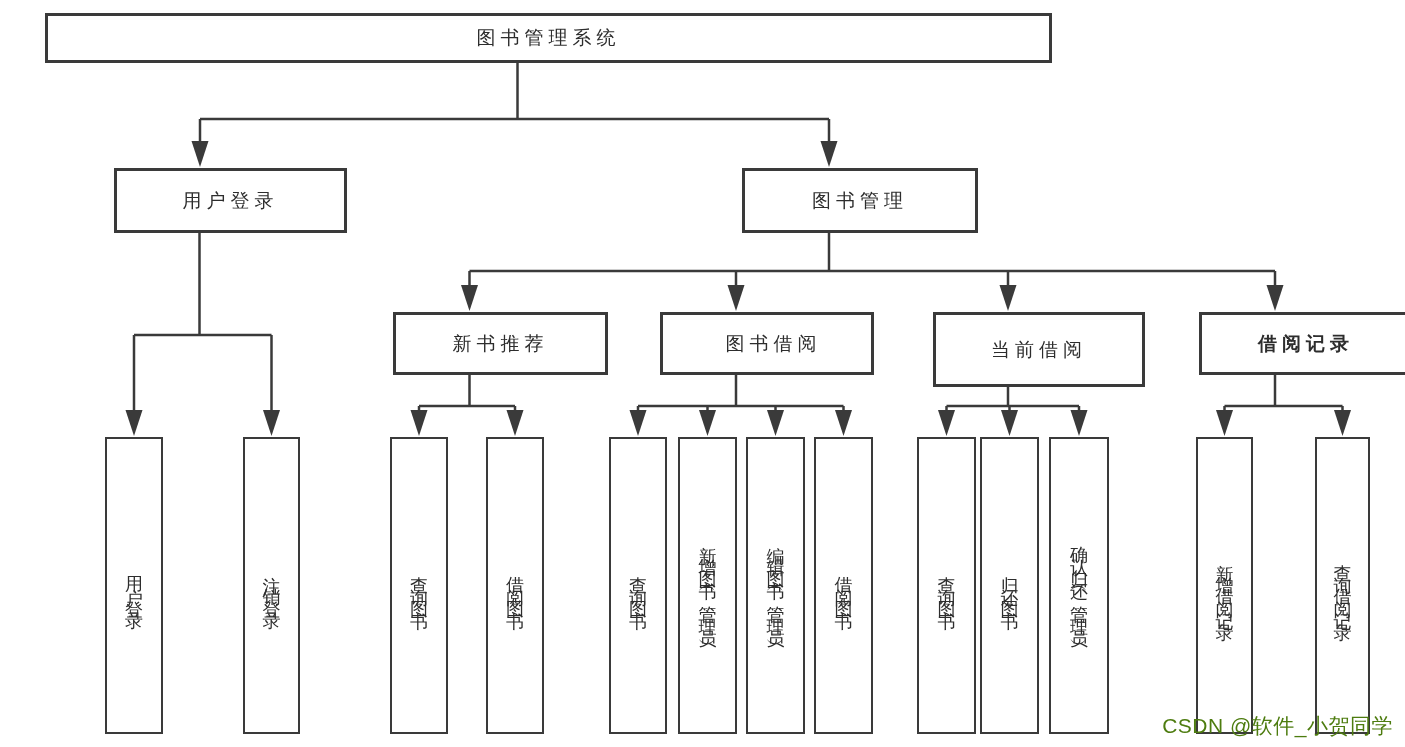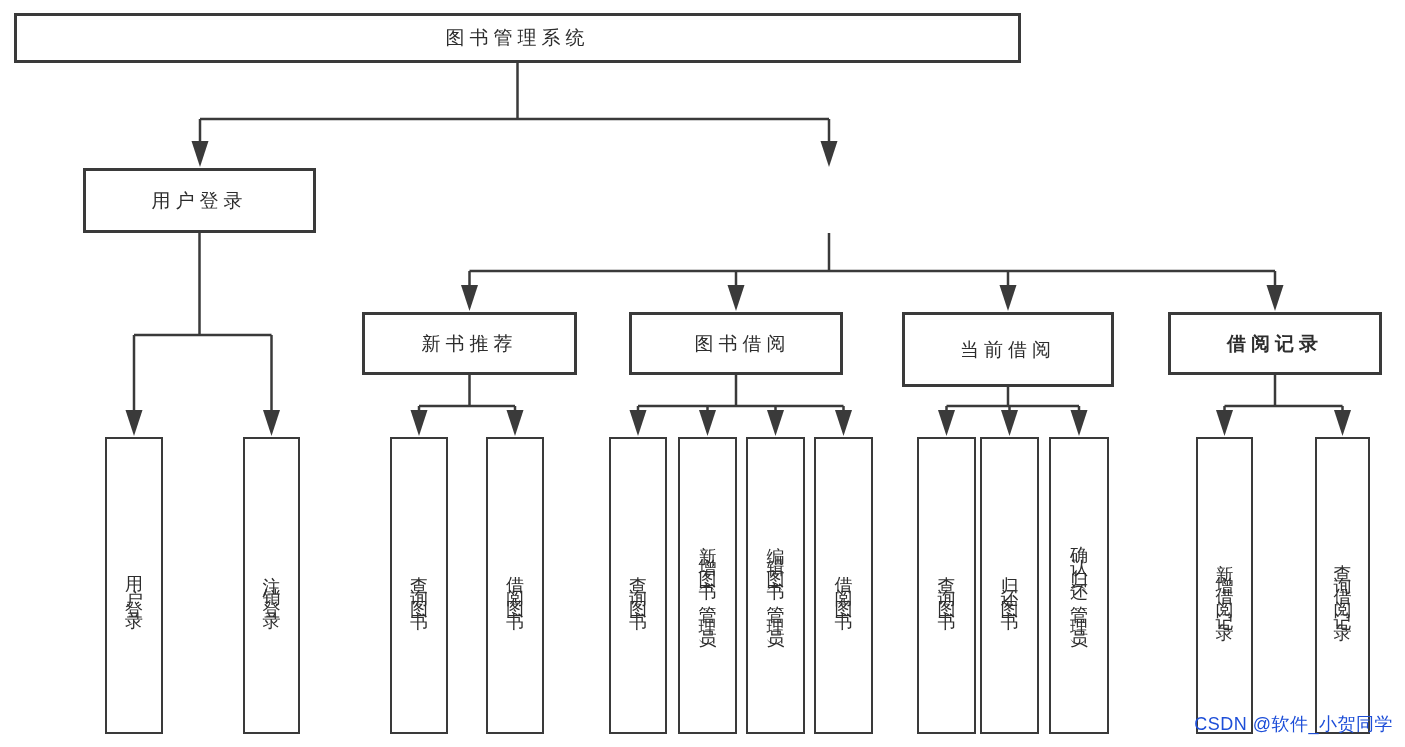--- a/index.html
+++ b/index.html
@@ -34,35 +34,36 @@
     border: 3px solid #3a3a3a;
     display: flex;
     align-items: center;
     justify-content: center;
     color: #2d2d2d;
   }
   .box.h {
     font-size: 19px;
     letter-spacing: 5px;
     white-space: nowrap;
+    margin-left: 31px;
   }
   .box.v {
     border-width: 2.5px;
     writing-mode: vertical-lr;
     text-orientation: mixed;
     font-size: 18px;
     letter-spacing: 12px;
     line-height: 1;
   }
   .watermark {
     position: absolute;
     right: 12px;
     top: 712px;
-    font-size: 18px;
-    color: #1d4ed8;
+    font-size: 21px;
+    color: #4d7c0f;
     letter-spacing: 0.5px;
     white-space: nowrap;
     z-index: 5;
     text-align: right;
   }
 </style>
 </head>
 <body>
 
 <div class="stage">
@@ -136,20 +137,23 @@
     </g>
   </svg>
 
   <div class="box h" style="left:14px; top:13px; width:1007px; height:50px;">
     <span>图书管理系统</span>
   </div>
 
   <div class="box h" style="left:83px; top:168px; width:233px; height:65px;">
     <span>用户登录</span>
   </div>
+  <div class="box h" style="left:711px; top:168px; width:236px; height:65px;">
+    <span>图书管理</span>
+  </div>
 
   <div class="box h" style="left:362px; top:312px; width:215px; height:63px;text-align:right;">
     <span>新书推荐</span>
   </div>
   <div class="box h" style="left:629px; top:312px; width:214px; height:63px;padding-left:13px;">
     <span>图书借阅</span>
   </div>
   <div class="box h" style="left:902px; top:312px; width:212px; height:75px;">
     <span>当前借阅</span>
   </div>

